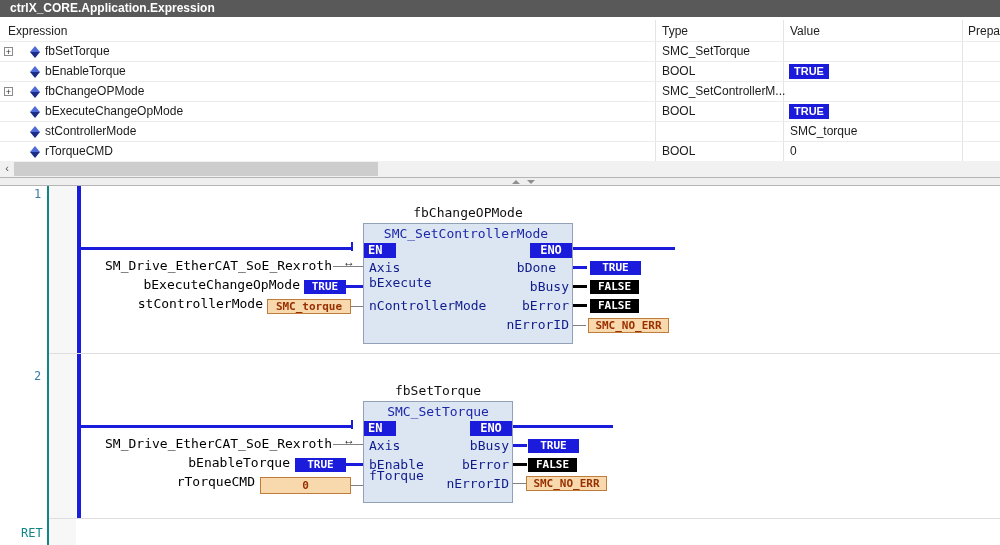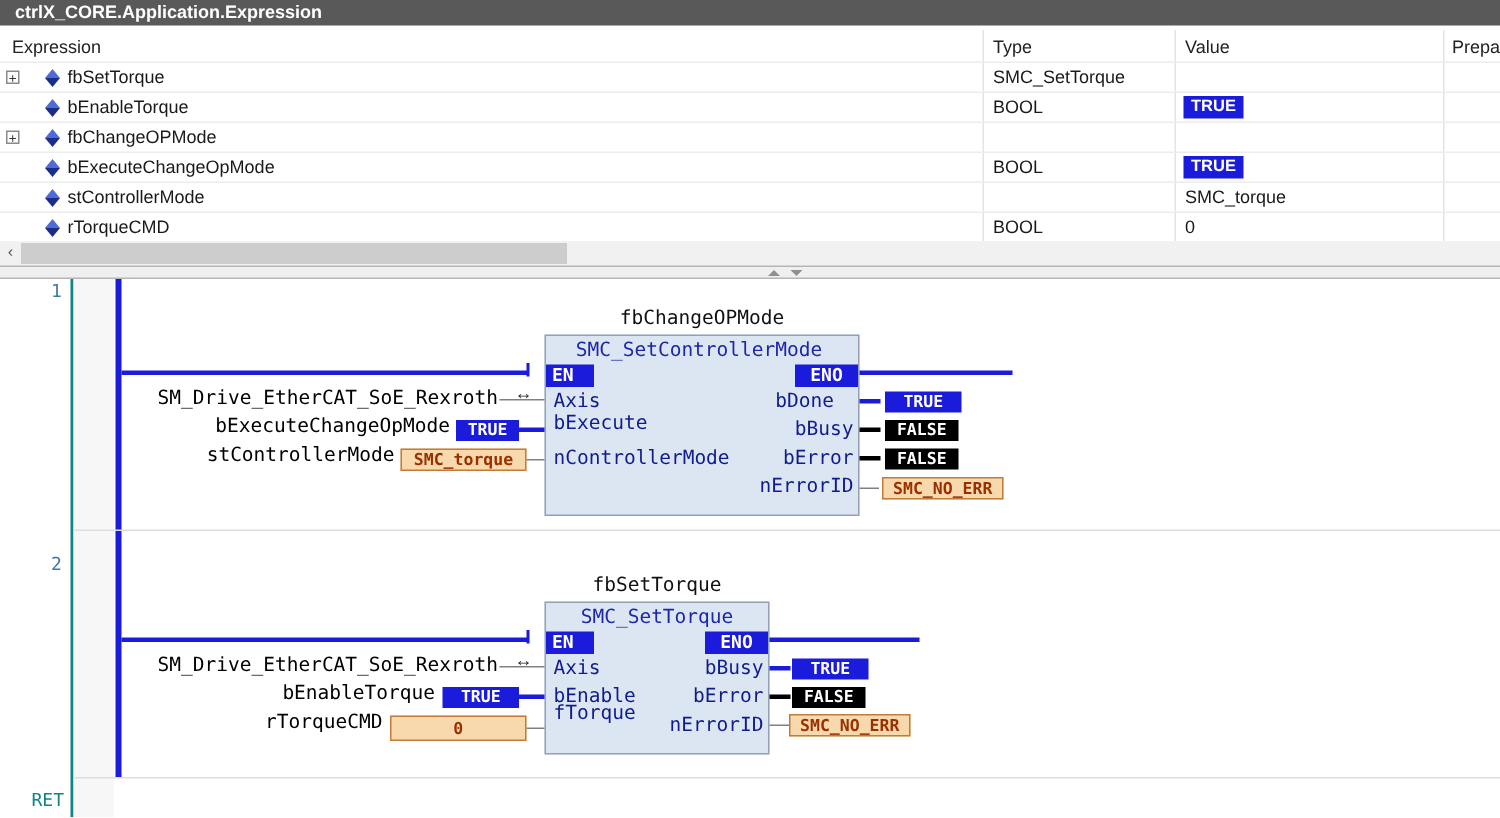--- a/index.html
+++ b/index.html
@@ -103,20 +103,21 @@
       <span class="vbadge">TRUE</span>
     </div>
 
     <div class="trow" style="top:82px">
       <div class="expander">+</div>
       <svg class="varicon" width="10" height="12">
           <polygon points="5,0 10,6 0,6" fill="#4f6bd8"></polygon>
           <polygon points="0,6 10,6 5,12" fill="#1b2d86"></polygon>
         </svg>
       <span class="expr">fbChangeOPMode</span>
+      <span class="typec">SMC_SetControllerM...</span>
     </div>
 
     <div class="trow" style="top:102px">
       <svg class="varicon" width="10" height="12">
           <polygon points="5,0 10,6 0,6" fill="#4f6bd8"></polygon>
           <polygon points="0,6 10,6 5,12" fill="#1b2d86"></polygon>
         </svg>
       <span class="expr">bExecuteChangeOpMode</span>
       <span class="typec">BOOL</span>
       <span class="vbadge">TRUE</span>

